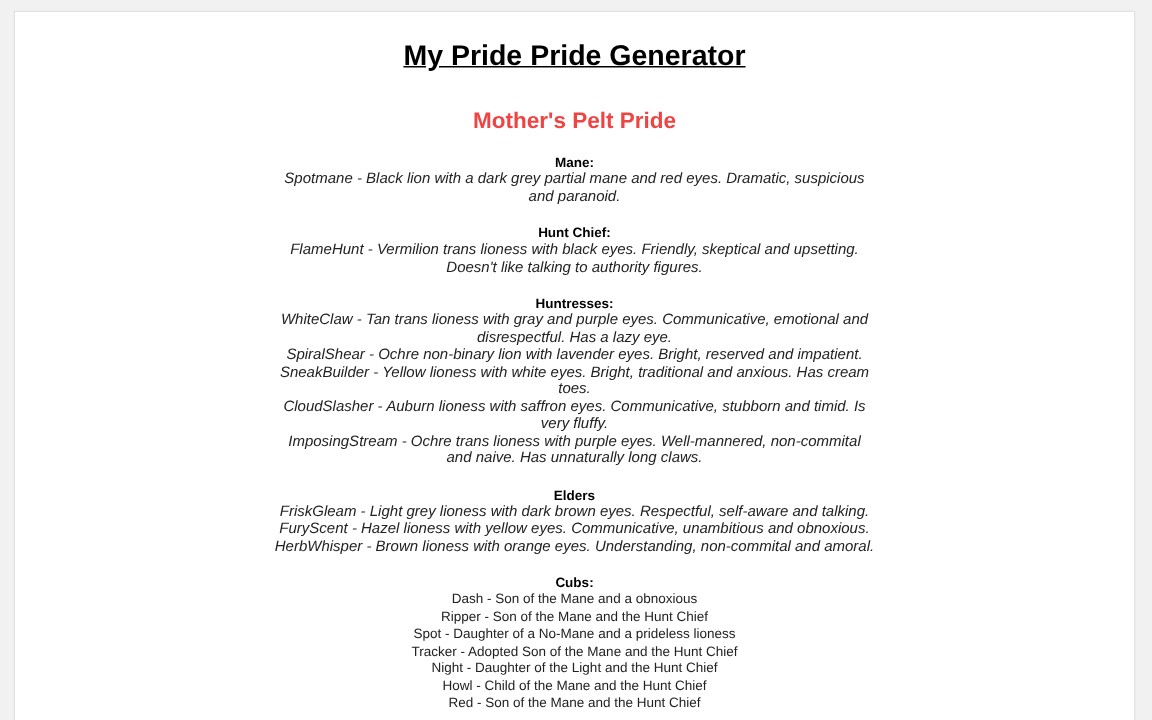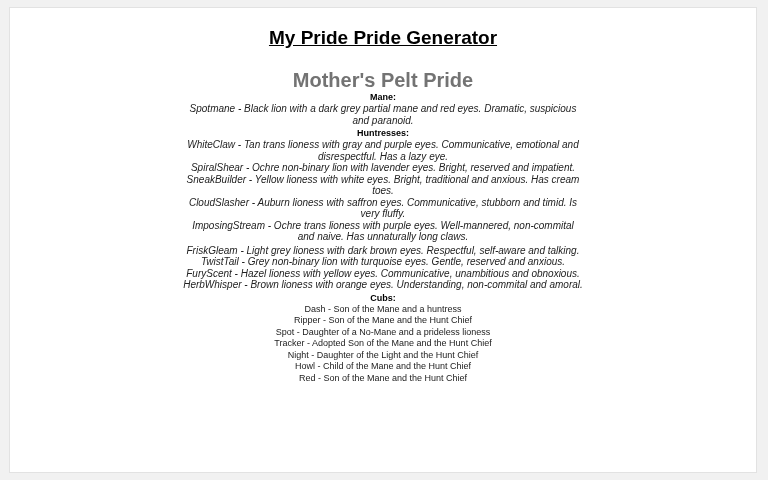--- a/index.html
+++ b/index.html
@@ -34,29 +34,29 @@
     font-weight: bold;
     text-decoration: underline;
     color: #000000;
     margin: 4px 0 0 0;
     padding: 0;
     line-height: 24px;
     letter-spacing: 0px;
     text-align: center;
   }
   h2.pride-name {
-    font-size: 20px;
+    font-size: 15px;
     font-weight: bold;
-    color: #737373;
+    color: #ef4444;
     margin: 21px 0 0 0;
     padding: 0;
     line-height: 19px;
   }
   .section {
-    margin-top: 2px;
+    margin-top: 13px;
     text-align: center;
   }
   .section-heading {
     font-size: 9px;
     font-weight: bold;
     color: #000000;
     line-height: 11px;
     margin: 0;
     padding: 0;
   }
@@ -86,40 +86,44 @@
 
     <h1 class="app-title">My Pride Pride Generator</h1>
 
     <h2 class="pride-name">Mother's Pelt Pride</h2>
 
     <div class="section">
       <div class="section-heading">Mane:</div>
       <div class="entry">Spotmane - Black lion with a dark grey partial mane and red eyes. Dramatic, suspicious and paranoid.</div>
     </div>
 
+    <div class="section">
+      <div class="section-heading">Hunt Chief:</div>
+      <div class="entry">FlameHunt - Vermilion trans lioness with black eyes. Friendly, skeptical and upsetting. Doesn't like talking to authority figures.</div>
+    </div>
 
     <div class="section">
       <div class="section-heading">Huntresses:</div>
       <div class="entry">WhiteClaw - Tan trans lioness with gray and purple eyes. Communicative, emotional and disrespectful. Has a lazy eye.</div>
       <div class="entry">SpiralShear - Ochre non-binary lion with lavender eyes. Bright, reserved and impatient.</div>
       <div class="entry">SneakBuilder - Yellow lioness with white eyes. Bright, traditional and anxious. Has cream toes.</div>
       <div class="entry">CloudSlasher - Auburn lioness with saffron eyes. Communicative, stubborn and timid. Is very fluffy.</div>
       <div class="entry">ImposingStream - Ochre trans lioness with purple eyes. Well-mannered, non-commital and naive. Has unnaturally long claws.</div>
     </div>
 
     <div class="section">
+      <div class="section-heading">Elders</div>
       <div class="entry">FriskGleam - Light grey lioness with dark brown eyes. Respectful, self-aware and talking.</div>
-      <div class="entry">TwistTail - Grey non-binary lion with turquoise eyes. Gentle, reserved and anxious.</div>
       <div class="entry">FuryScent - Hazel lioness with yellow eyes. Communicative, unambitious and obnoxious.</div>
       <div class="entry">HerbWhisper - Brown lioness with orange eyes. Understanding, non-commital and amoral.</div>
     </div>
 
     <div class="section">
       <div class="section-heading">Cubs:</div>
-      <div class="cub-entry">Dash - Son of the Mane and a huntress</div>
+      <div class="cub-entry">Dash - Son of the Mane and a obnoxious</div>
       <div class="cub-entry">Ripper - Son of the Mane and the Hunt Chief</div>
       <div class="cub-entry">Spot - Daughter of a No-Mane and a prideless lioness</div>
       <div class="cub-entry">Tracker - Adopted Son of the Mane and the Hunt Chief</div>
       <div class="cub-entry">Night - Daughter of the Light and the Hunt Chief</div>
       <div class="cub-entry">Howl - Child of the Mane and the Hunt Chief</div>
       <div class="cub-entry">Red - Son of the Mane and the Hunt Chief</div>
     </div>
 
   </div>
 </div>

